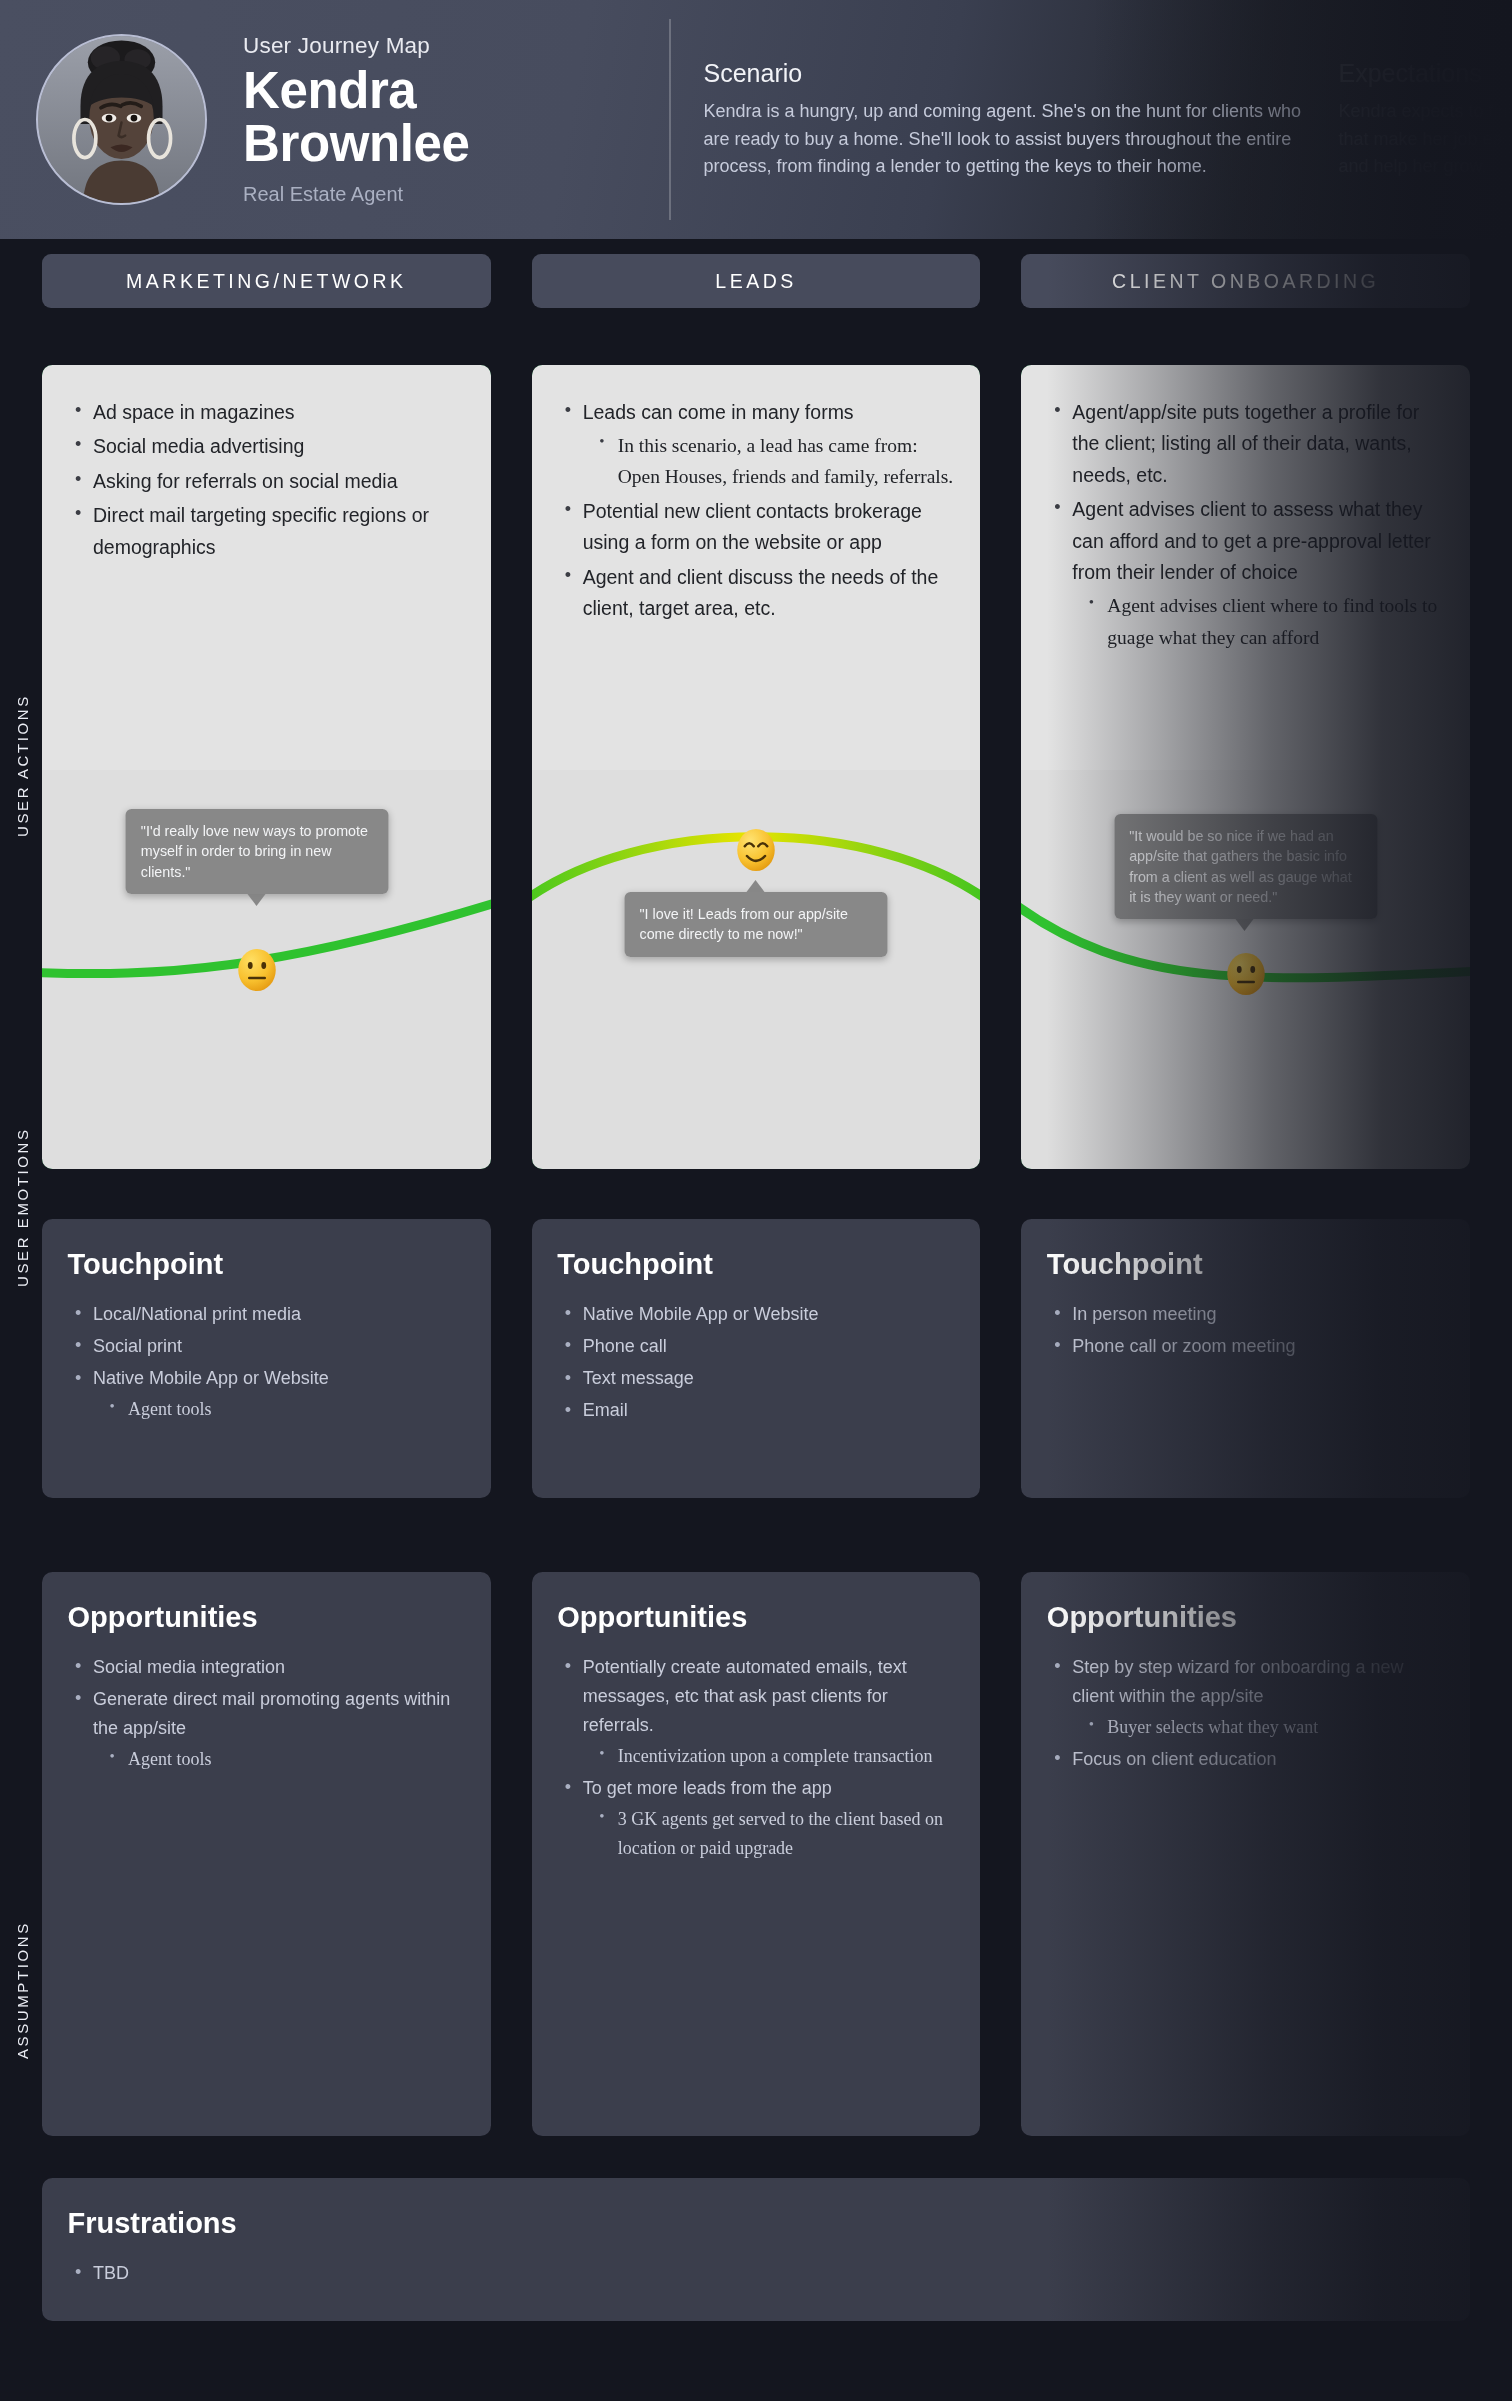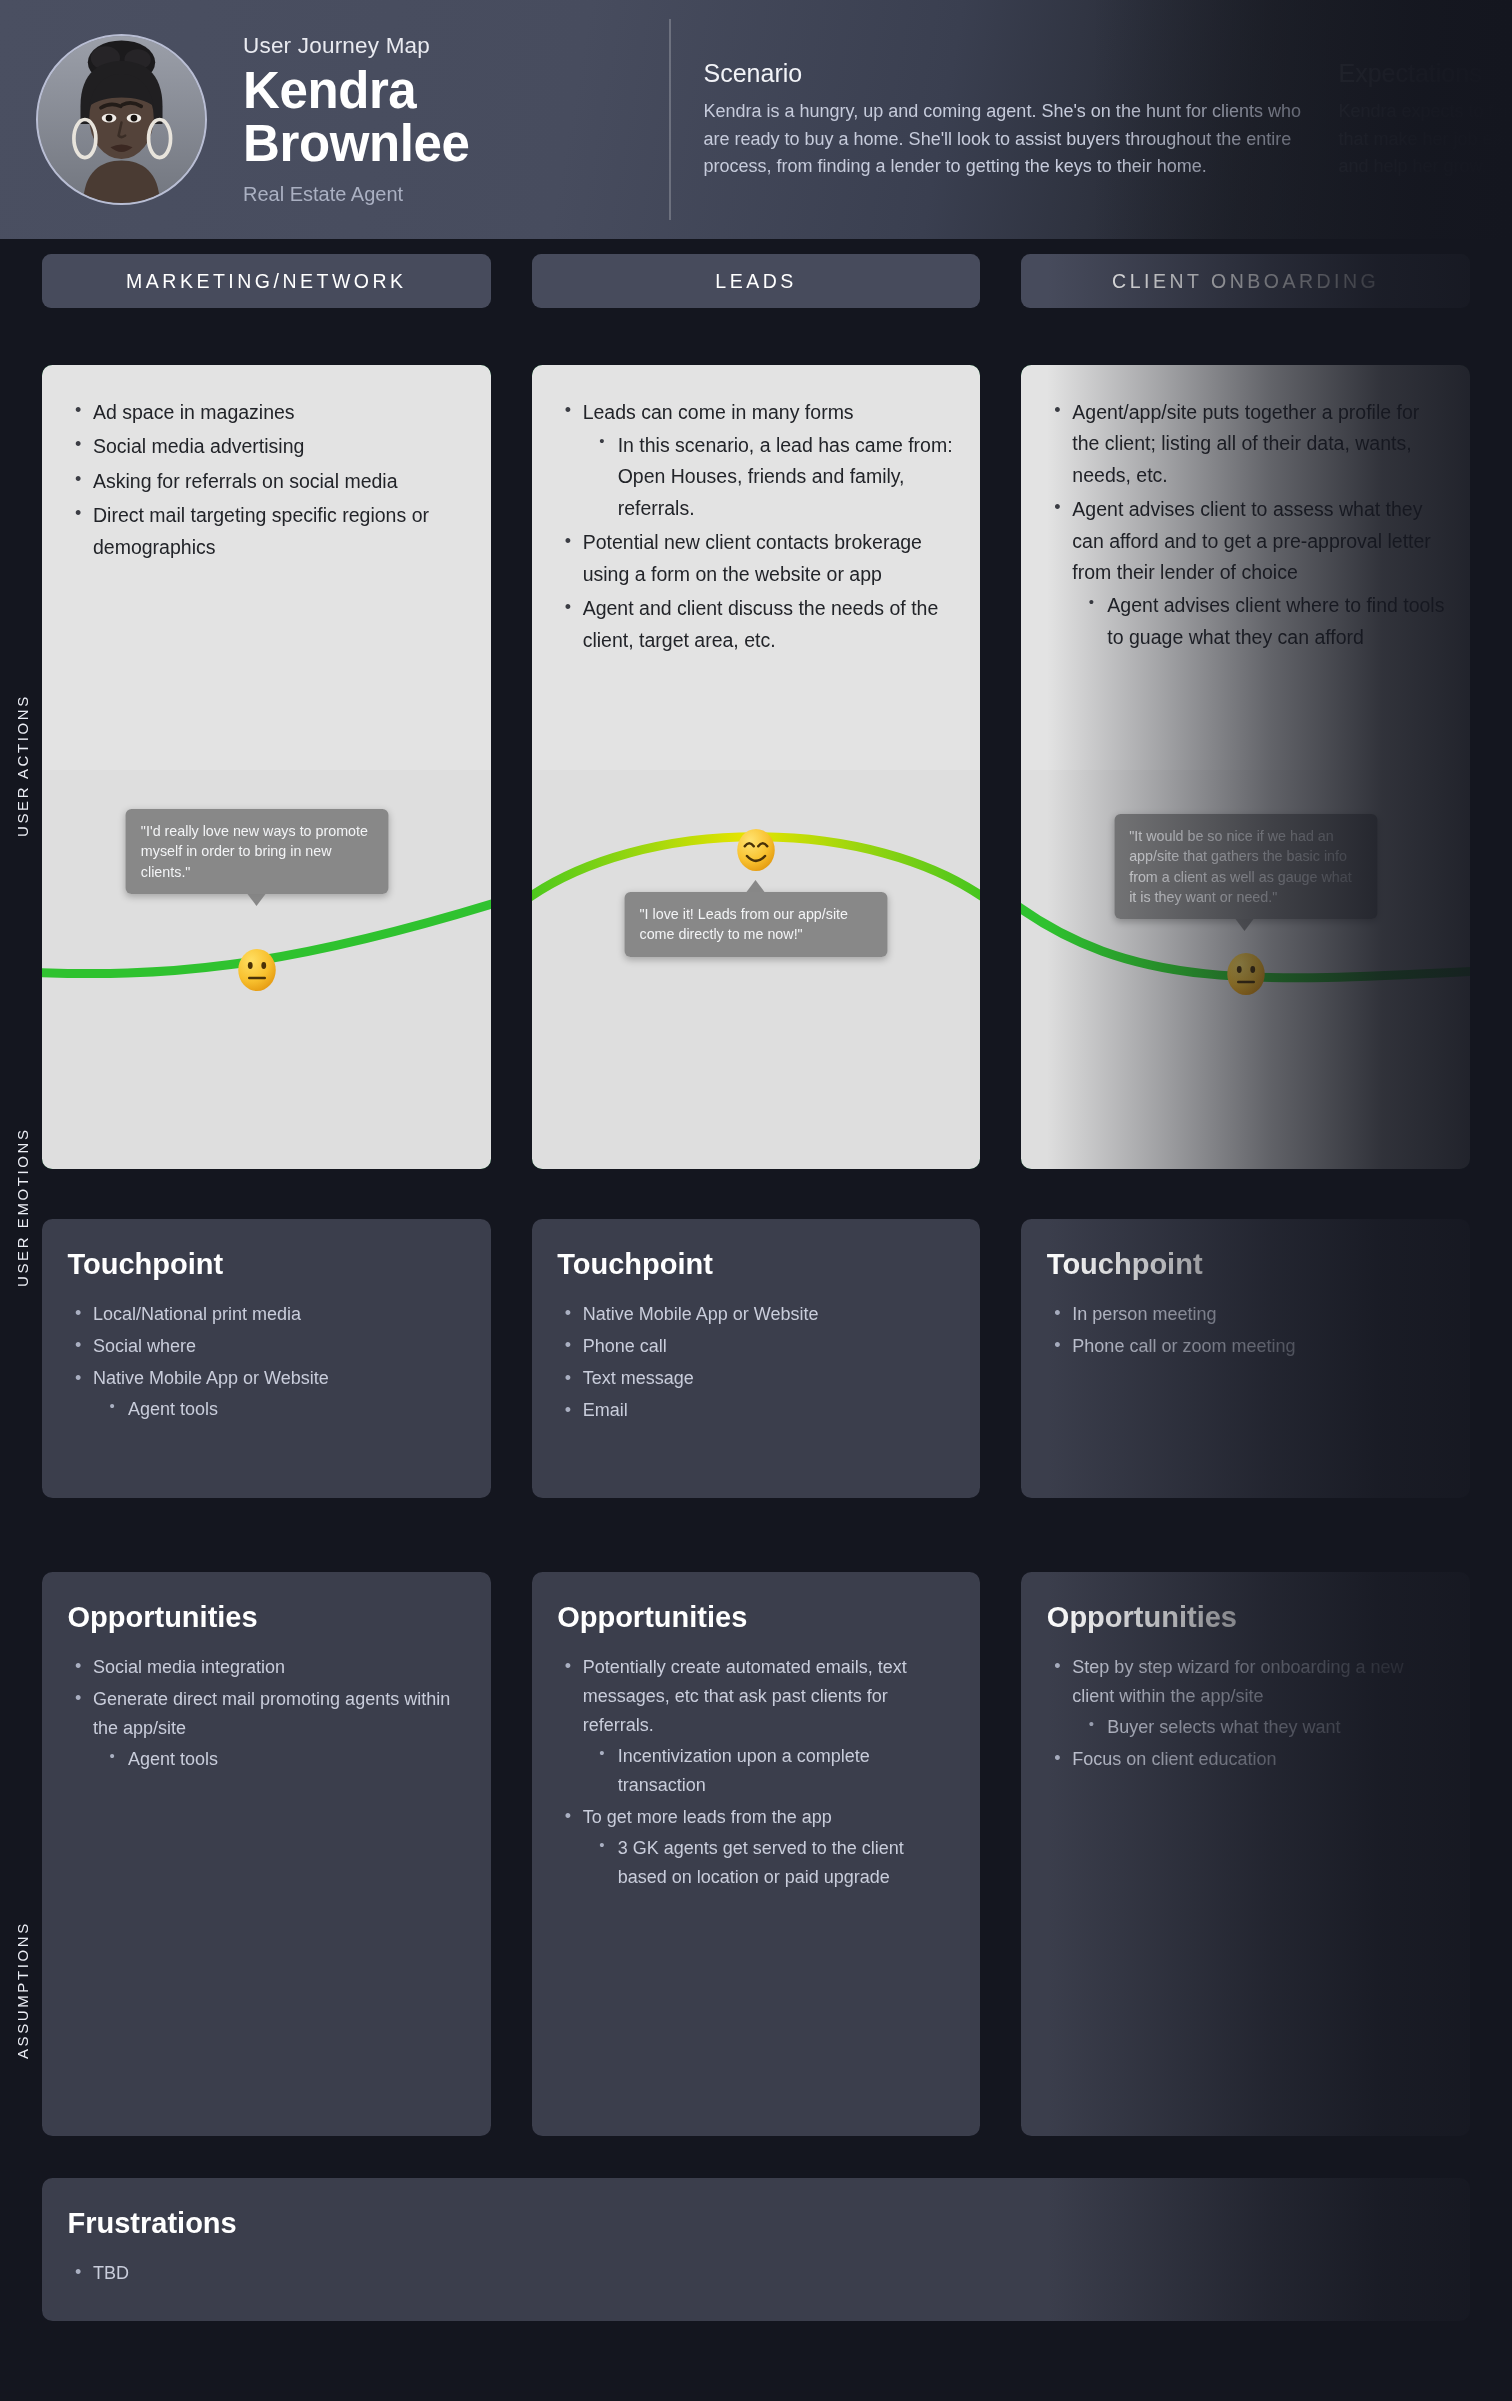--- a/index.html
+++ b/index.html
@@ -188,21 +188,21 @@
   }
   ul.bul > li::before {
     content: "•";
     position: absolute;
     left: 7.5px;
     top: -0.8px;
     font-size: 18px;
     color: #3b3d44;
   }
   ul.bul ul.bul { margin-top: 1.5px; }
-  ul.bul ul.bul > li { padding-left: 35px; }
+  ul.bul ul.bul > li { padding-left: 35px; font-family: Liberation Serif, serif; }
   ul.bul ul.bul > li::before { left: 16.5px; font-size: 15px; }
 
   
   .curve-svg {
     position: absolute;
     left: 0; top: 0;
     width: 100%;
     height: 100%;
     overflow: visible;
     pointer-events: none;
@@ -518,21 +518,21 @@
 
     </div>
 
     <div class="cols touchpoint-row">
 
       <div class="col">
         <div class="dark-card touchpoint-card">
           <div class="card-title">Touchpoint</div>
           <ul class="bul">
             <li><span>Local/National print media</span></li>
-            <li><span>Social where</span></li>
+            <li><span>Social print</span></li>
             <li>
               <span>Native Mobile App or Website</span>
               <ul class="bul">
                 <li><span>Agent tools</span></li>
               </ul>
             </li>
           </ul>
         </div>
       </div>
 

